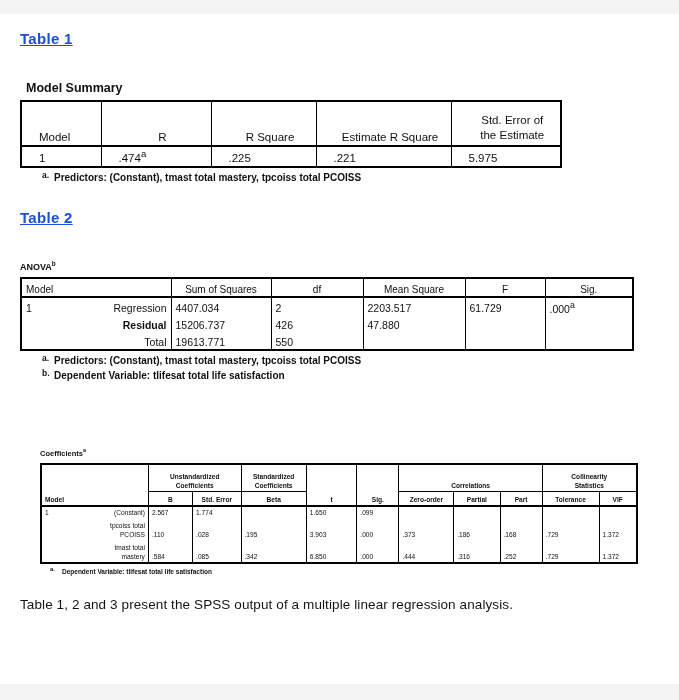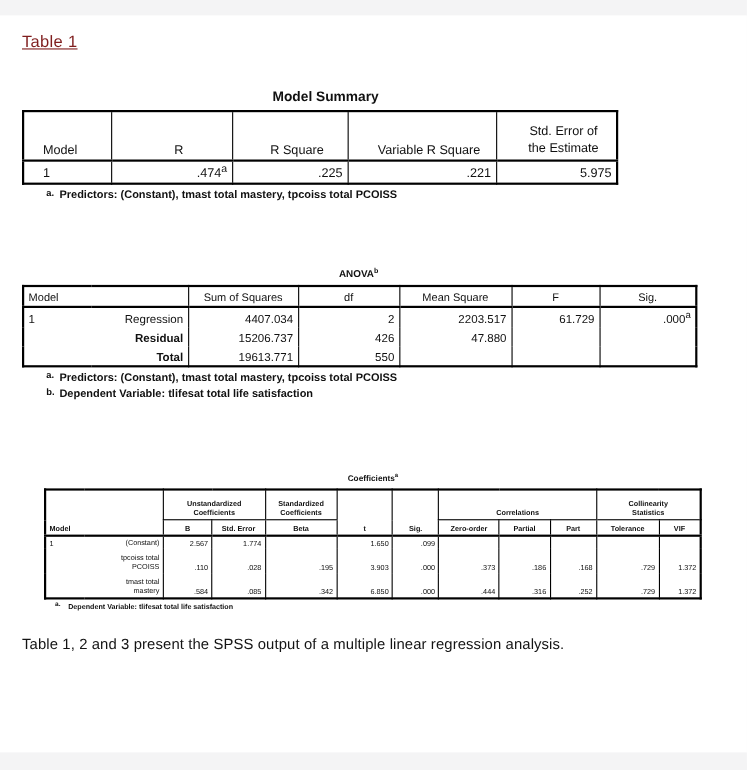--- a/index.html
+++ b/index.html
@@ -37,30 +37,29 @@
     height: 16px;
     background: #f4f4f5;
   }
   .inner {
     padding: 0 20px;
   }
 
   
   .sec-title {
     font-size: 15px;
-    font-weight: 400;
-    color: #7f1d1d;
+    font-weight: 700;
+    color: #1d4ed8;
     text-decoration: underline;
     letter-spacing: .3px;
     margin: 0;
   }
 
   
   .spss-title {
-    text-align: center;
     font-weight: bold;
     color: #111;
     margin: 0 0 5px 0;
   }
   .spss-title sup { font-size: .72em; }
 
   table.spss {
     border-collapse: collapse;
     background: #fff;
     color: #111;
@@ -76,21 +75,21 @@
   }
   .outer {
     border: 2px solid #000;
   }
   .hdr-cell {
     text-align: center;
     font-weight: bold;
     border-bottom: 1px solid #000 !important;
   }
   .vl { border-left: 1px solid #000 !important; }
-  .num { text-align: right; }
+  .num { }
   .lft { text-align: left; }
   .rgt-lbl { text-align: right; }
 
   
   #model-summary-table { width: 540px; font-size: 11.5px; }
   #model-summary-table .h { height: 40px; vertical-align: bottom; }
   #model-summary-table td { padding-bottom: 2px; padding-left: 17px; }
   #model-summary-table .row1 td { border-top: 2px solid #000; height: 16px; }
 
   
@@ -167,21 +166,21 @@
           <col style="width:110px">
           <col style="width:105px">
         <col style="width:135px">
           <col style="width:110px">
       </colgroup>
       <tbody>
           <tr>
         <td class="hdr-cell h lft" style="text-align:left">Model</td>
         <td class="hdr-cell h vl">R</td>
         <td class="hdr-cell h vl">R Square</td>
-        <td class="hdr-cell h vl">Variable R Square</td>
+        <td class="hdr-cell h vl">Estimate R Square</td>
         <td class="hdr-cell h vl">
           <span class="stackname">Std. Error of</span>
           <span class="stackname">the Estimate</span>
         </td>
       </tr>
       <tr class="row1">
         <td class="lft">1</td>
         <td class="num vl"><span>.474</span><sup>a</sup></td>
         <td class="num vl">.225</td>
         <td class="num vl">.221</td>
@@ -189,20 +188,21 @@
       </tr>
     </tbody>
       </table>
 
     <div class="fnote">
       <span class="mk">a.</span>
       <span>Predictors: (Constant), tmast  total mastery, tpcoiss  total PCOISS</span>
     </div>
 
     <div style="height:26px"></div>
+    <div class="sec-title">Table 2</div>
 
     <div style="height:34px"></div>
     <div class="spss-title" style="font-size:9px; width:612px;"><span>ANOVA</span><sup>b</sup></div>
 
     <table class="spss outer" id="anova-table">
       <colgroup>
         <col style="width:62px">
           <col style="width:88px">
           <col style="width:100px">
           <col style="width:92px">
@@ -233,21 +233,21 @@
         <td class="lft"></td>
         <td class="rgt-lbl" style="font-weight:bold">Residual</td>
         <td class="num vl">15206.737</td>
         <td class="num vl">426</td>
         <td class="num vl">47.880</td>
         <td class="num vl"></td>
         <td class="num vl"></td>
       </tr>
       <tr>
         <td class="lft"></td>
-        <td class="rgt-lbl" style="font-weight:bold">Total</td>
+        <td class="rgt-lbl" style="font-weight:normal">Total</td>
         <td class="num vl">19613.771</td>
         <td class="num vl">550</td>
         <td class="num vl"></td>
         <td class="num vl"></td>
         <td class="num vl"></td>
       </tr>
     </tbody>
       </table>
 
     <div class="fnote">

